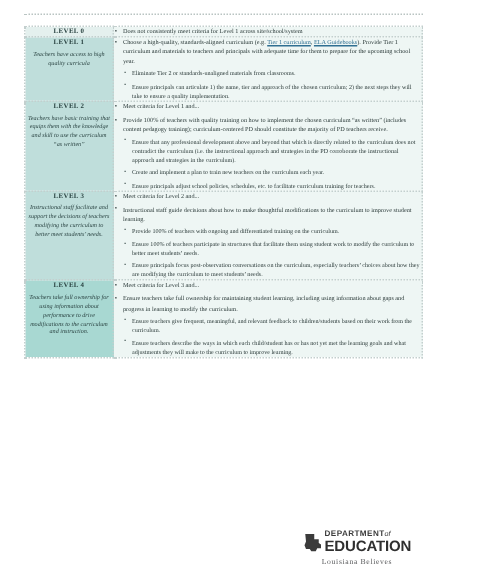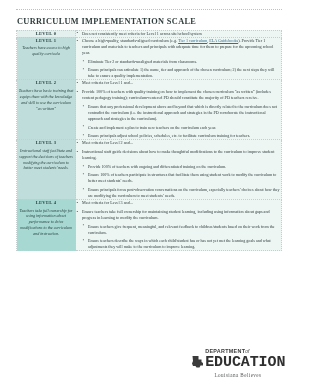--- a/index.html
+++ b/index.html
@@ -147,22 +147,22 @@
     margin-bottom:.5px;
     white-space:nowrap;
   }
   .dept-of{
     font-weight:normal;
     font-style:italic;
     font-size:4.8px;
     letter-spacing:0;
   }
   .edu-line{
-    font-family:Liberation Mono, monospace;
-    font-size:15px;
+    font-family:Liberation Sans, sans-serif;
+    font-size:10px;
     font-weight:bold;
     letter-spacing:-.1px;
     color:#2f2f2f;
     white-space:nowrap;
     line-height:1;
   }
   .tagline{
     font-family:"Liberation Serif", serif;
     font-size:5.1px;
     letter-spacing:.45px;
@@ -171,21 +171,20 @@
     white-space:nowrap;
   }
 </style>
 </head>
 <body>
 
 <div class="page">
 
   <div class="top-rule"></div>
 
-  <h1 class="doc-title">CURRICULUM IMPLEMENTATION SCALE</h1>
 
   <table class="scale">
     <tbody>
 
       <tr>
         <td class="lvl" style="background:#e4f0ee">
           <span class="lvl-name">LEVEL 0</span>
         </td>
         <td class="crit">
           <ul class="b1">

